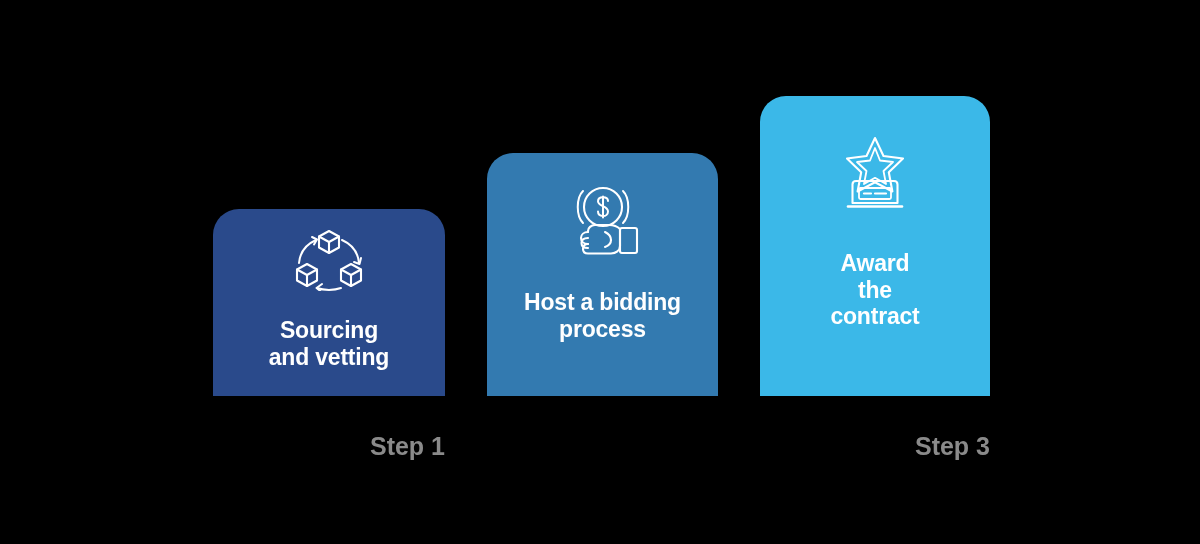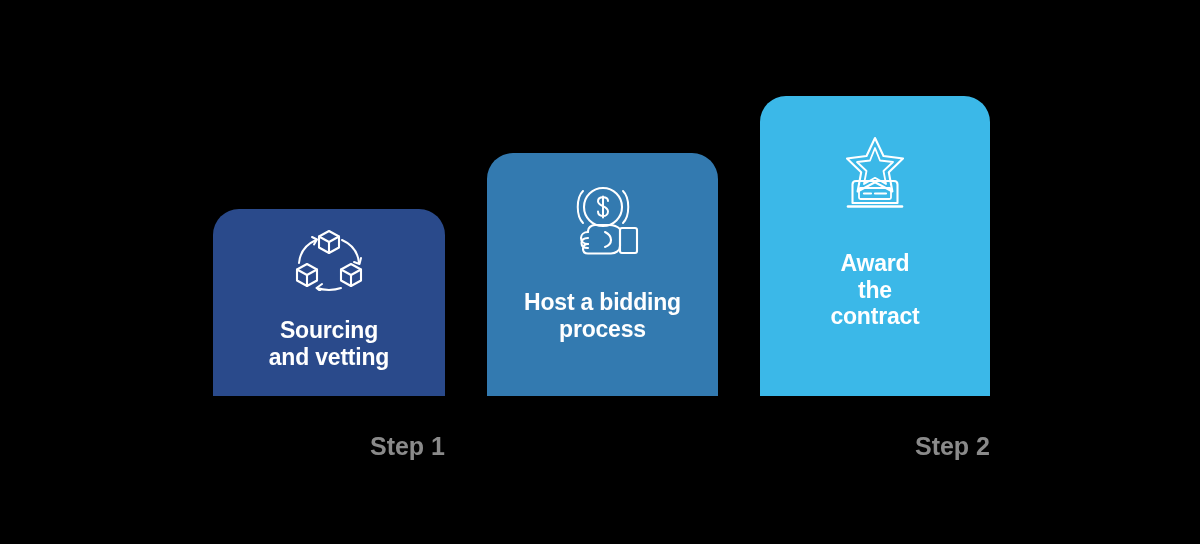--- a/index.html
+++ b/index.html
@@ -190,17 +190,17 @@
             <path d="M30,59.5 L37,59.5" stroke-width="2.2"></path>
             <path d="M41,59.5 L52,59.5" stroke-width="2.2"></path>
 
             <path d="M14,72.5 L68,72.5" stroke-width="2.6"></path>
           </svg>
         </span>
         <div class="card-title">Award
 the
 contract</div>
       </div>
-      <div class="step-label">Step 2</div>
+      <div class="step-label">Step 3</div>
     </div>
 
   </div>
 </div>
 
 </body></html>

